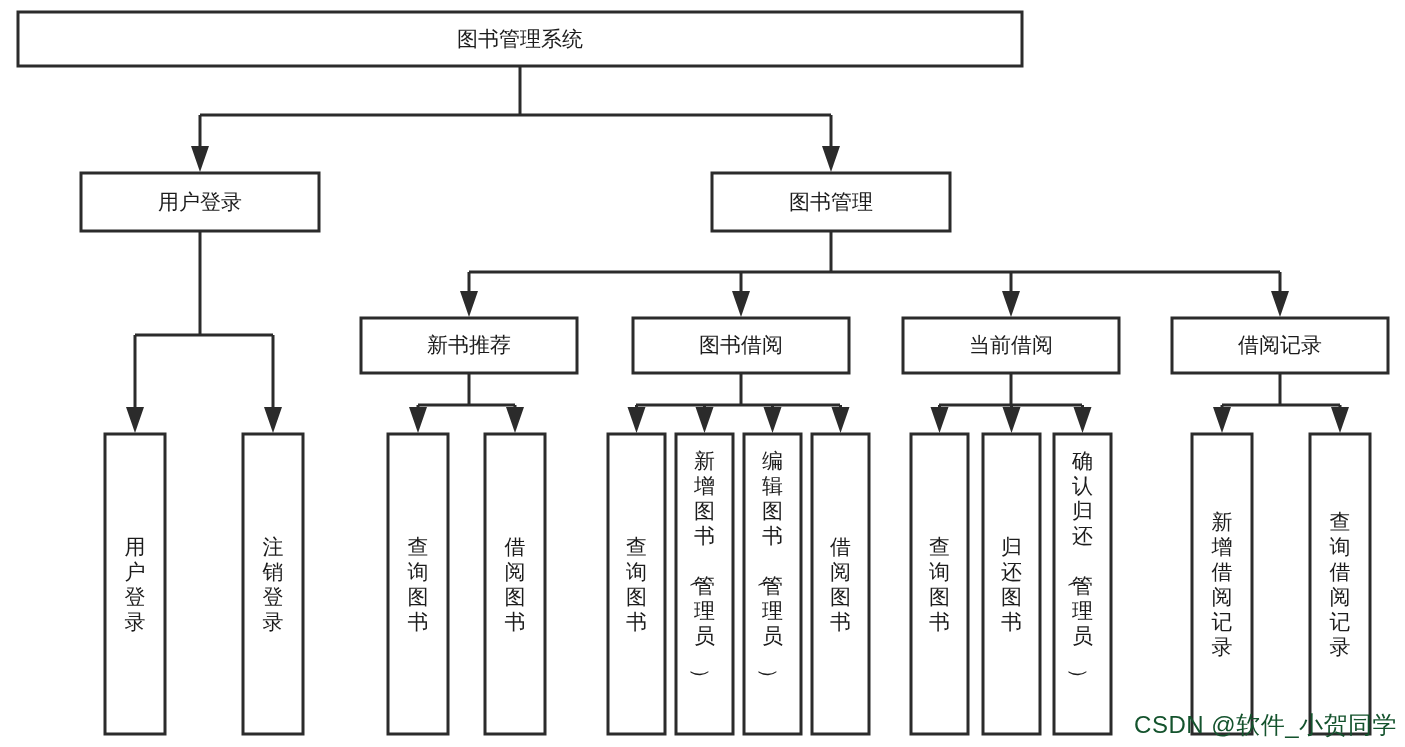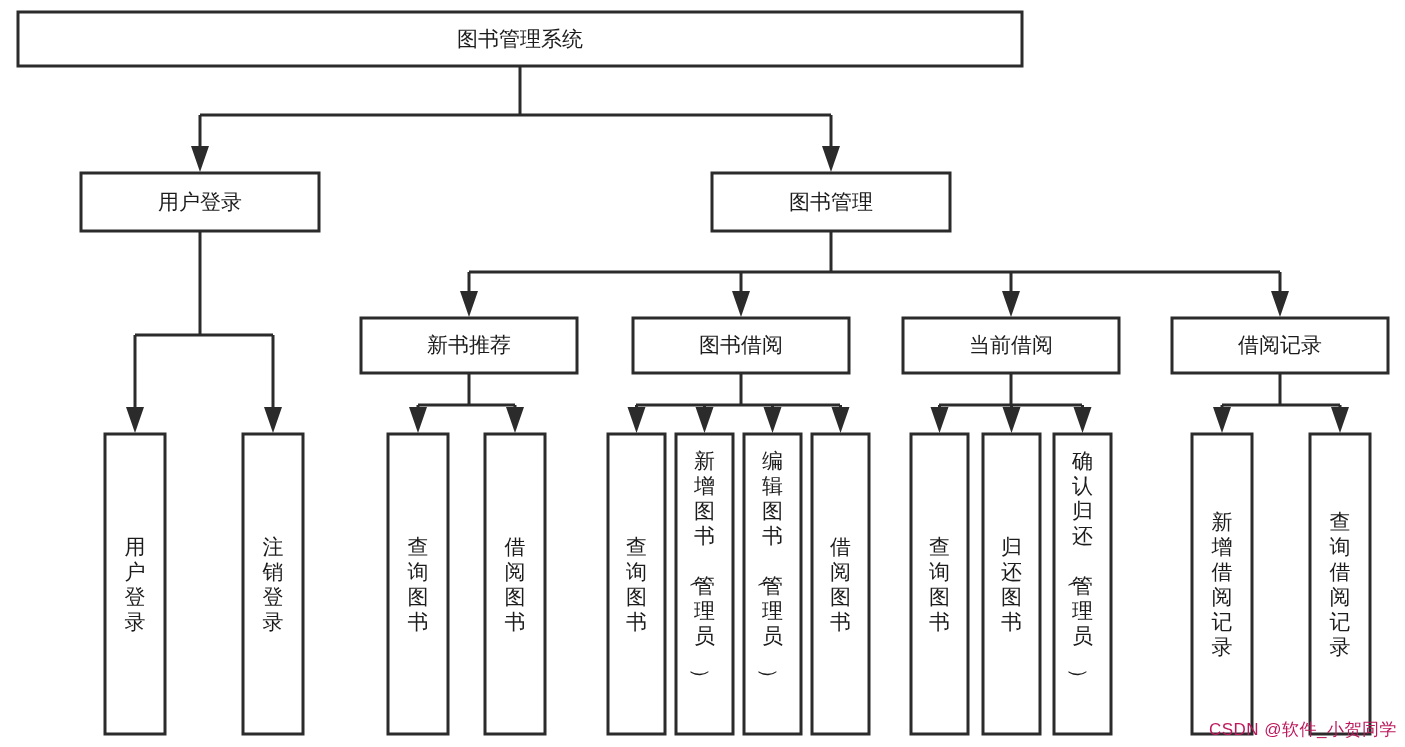--- a/index.html
+++ b/index.html
@@ -52,22 +52,22 @@
     font-family: "Liberation Sans", "DejaVu Sans", sans-serif;
     font-size: 21px;
     fill: #1c1c1c;
     text-anchor: middle;
   }
   .watermark {
     position: absolute;
     right: 8px;
     bottom: 6px;
     font-family: "Liberation Sans", "DejaVu Sans", sans-serif;
-    font-size: 17px;
-    color: #be185d;
+    font-size: 24px;
+    color: #14532d;
     white-space: nowrap;
     letter-spacing: 0.5px;
   }
 </style>
 </head>
 <body>
 
 <div id="diagram-root">
   <svg class="diagram-canvas" viewBox="0 0 1405 747">
     <g id="edges-layer">

